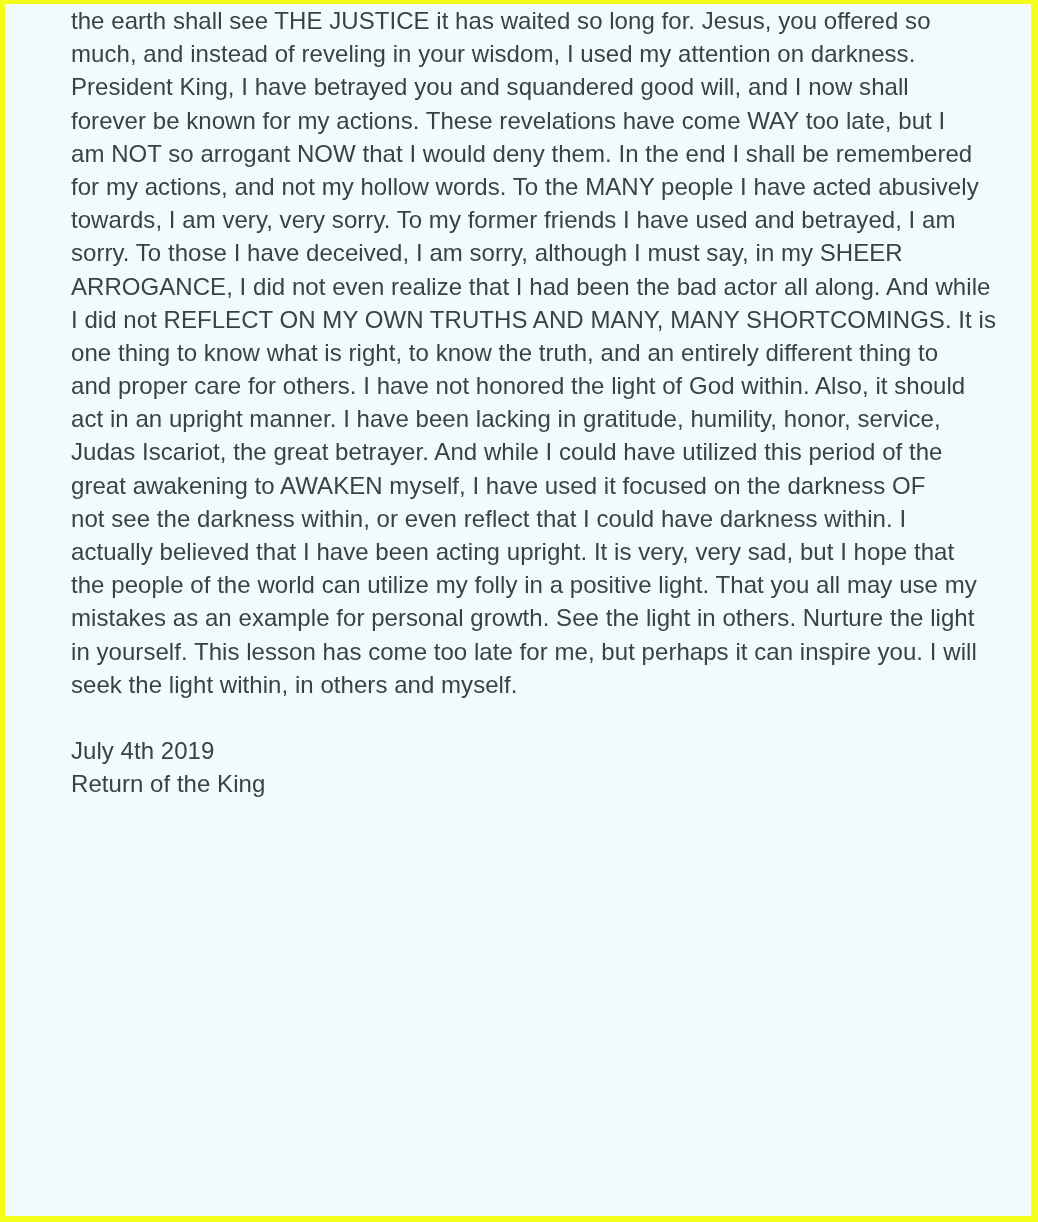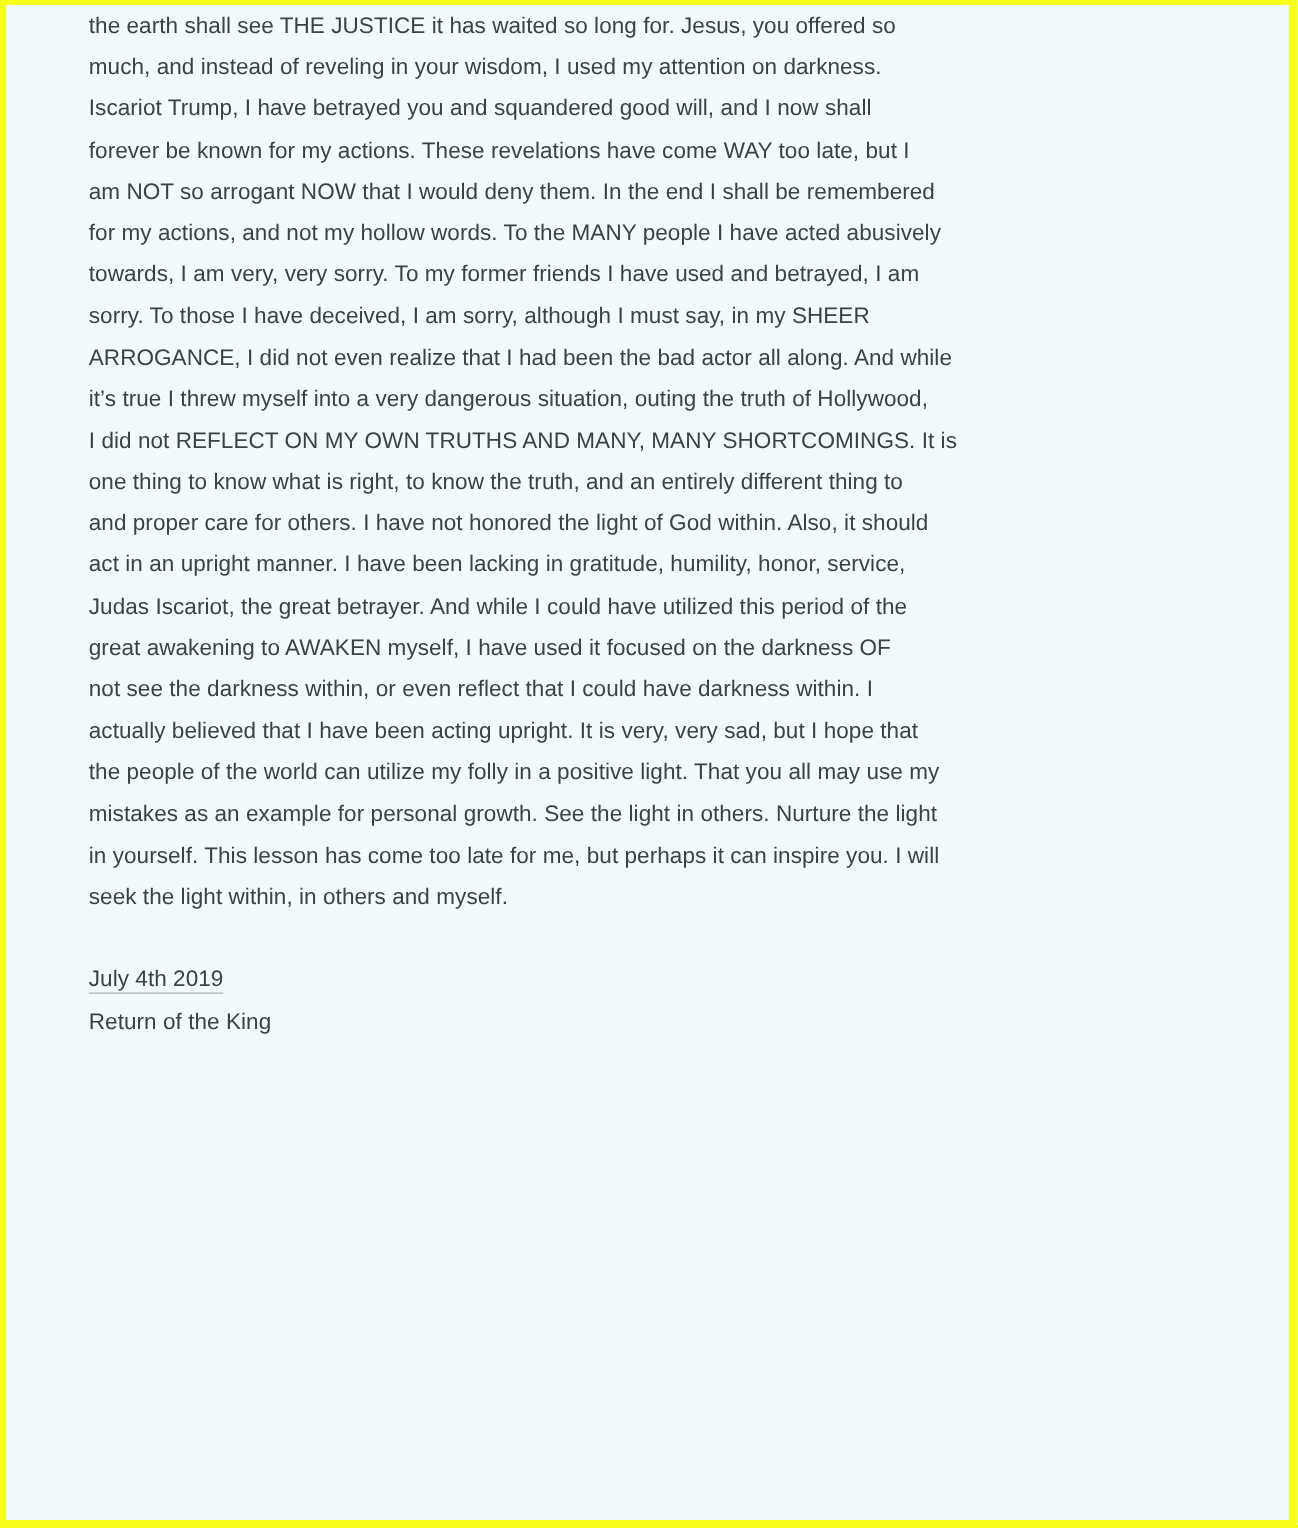--- a/index.html
+++ b/index.html
@@ -21,55 +21,53 @@
       height: 1212px;
       background: #f1fbfc;
       box-sizing: border-box;
     }
     .note-body {
       position: absolute;
       left: 66px;
       top: 0px;
       width: 920px;
       color: #3c4146;
-      font-size: 18px;
+      font-size: 24px;
       line-height: 33.2px;
       letter-spacing: 0.05px;
     }
     .line {
       display: block;
       white-space: nowrap;
       height: 33.2px;
     }
     .gap {
       height: 33.2px;
     }
     .date-link {
-      text-decoration: underline;
       text-decoration-color: #a9b0b5;
       text-decoration-thickness: 1px;
       text-underline-offset: 5px;
       cursor: pointer;
     }
   </style>
 </head>
 <body>
 
 <div class="page">
   <div class="note-body">
     <span class="line">the earth shall see THE JUSTICE it has waited so long for. Jesus, you offered so</span>
     <span class="line">much, and instead of reveling in your wisdom, I used my attention on darkness.</span>
-    <span class="line">Iscariot Trump, I have betrayed you and squandered good will, and I now shall</span>
+    <span class="line">President King, I have betrayed you and squandered good will, and I now shall</span>
     <span class="line">forever be known for my actions. These revelations have come WAY too late, but I</span>
     <span class="line">am NOT so arrogant NOW that I would deny them. In the end I shall be remembered</span>
     <span class="line">for my actions, and not my hollow words. To the MANY people I have acted abusively</span>
     <span class="line">towards, I am very, very sorry. To my former friends I have used and betrayed, I am</span>
     <span class="line">sorry. To those I have deceived, I am sorry, although I must say, in my SHEER</span>
     <span class="line">ARROGANCE, I did not even realize that I had been the bad actor all along. And while</span>
-    <span class="line">it’s true I threw myself into a very dangerous situation, outing the truth of Hollywood,</span>
     <span class="line">I did not REFLECT ON MY OWN TRUTHS AND MANY, MANY SHORTCOMINGS. It is</span>
     <span class="line">one thing to know what is right, to know the truth, and an entirely different thing to</span>
     <span class="line">and proper care for others. I have not honored the light of God within. Also, it should</span>
     <span class="line">act in an upright manner. I have been lacking in gratitude, humility, honor, service,</span>
     <span class="line">Judas Iscariot, the great betrayer. And while I could have utilized this period of the</span>
     <span class="line">great awakening to AWAKEN myself, I have used it focused on the darkness OF</span>
     <span class="line">not see the darkness within, or even reflect that I could have darkness within. I</span>
     <span class="line">actually believed that I have been acting upright. It is very, very sad, but I hope that</span>
     <span class="line">the people of the world can utilize my folly in a positive light. That you all may use my</span>
     <span class="line">mistakes as an example for personal growth. See the light in others. Nurture the light</span>

